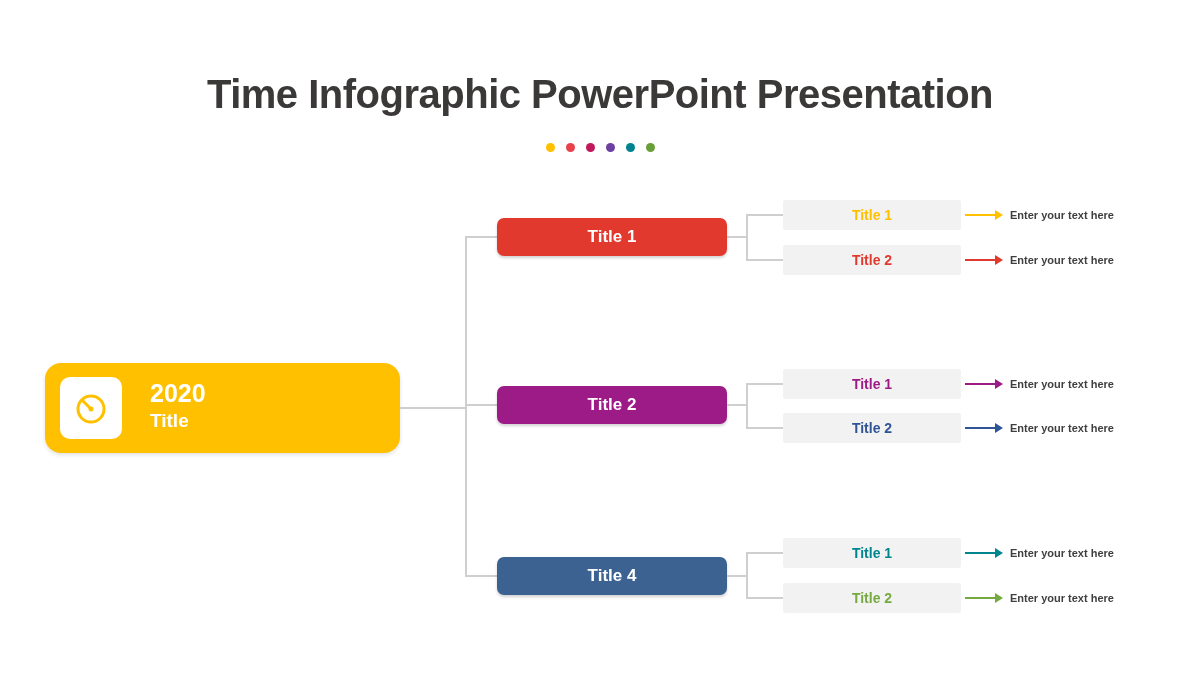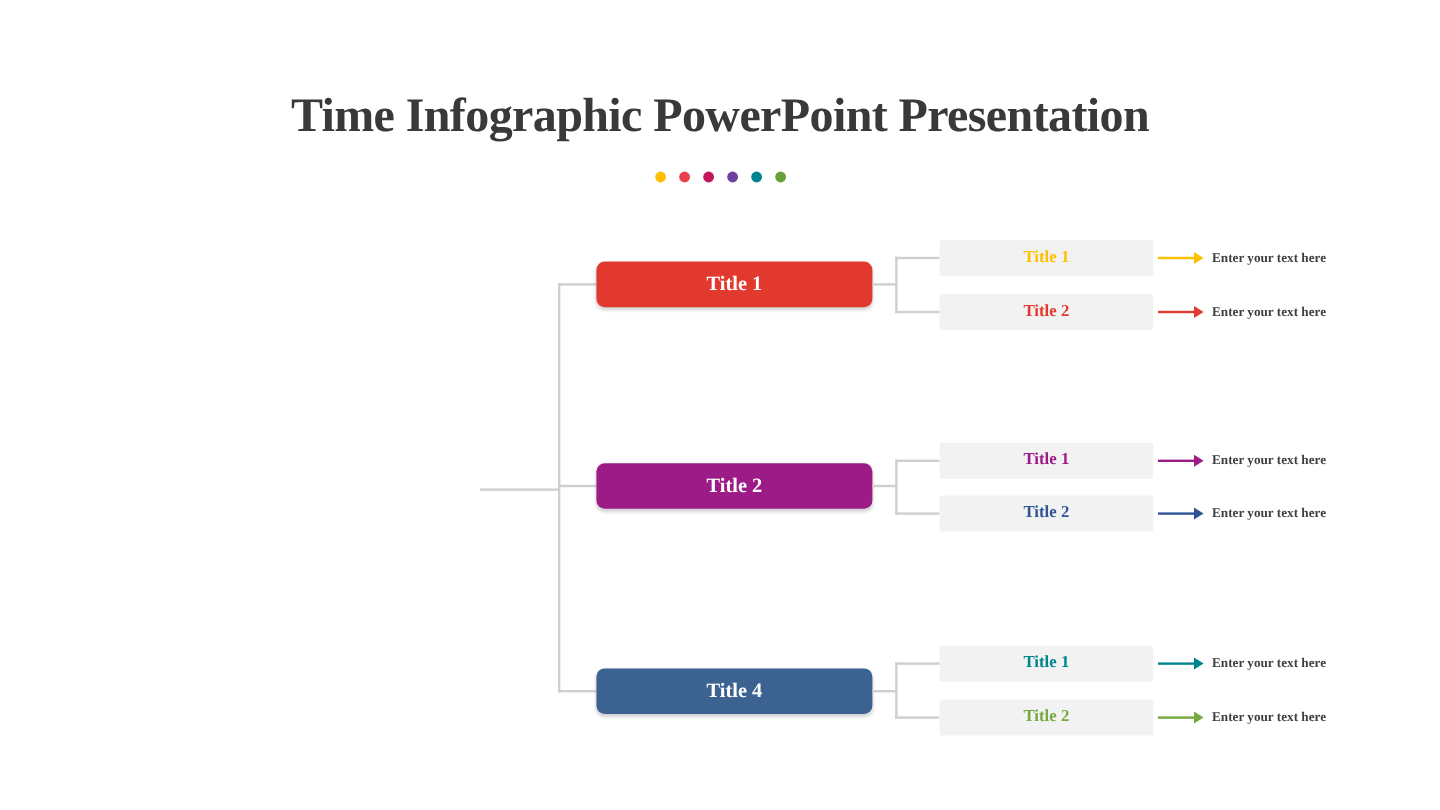--- a/index.html
+++ b/index.html
@@ -2,21 +2,21 @@
 <html><head>
 <meta charset="utf-8">
 <style>
   html, body { margin: 0; padding: 0; background: #ffffff; }
   .canvas {
     position: relative;
     width: 1200px;
     height: 675px;
     background: #ffffff;
     overflow: hidden;
-    font-family: Liberation Serif, serif;
+    font-family: Liberation Sans, sans-serif;
   }
   .page-title {
     position: absolute;
     top: 72px; left: 0;
     width: 100%;
     margin: 0;
     text-align: center;
     font-size: 40px;
     font-weight: bold;
     letter-spacing: -0.5px;
@@ -114,20 +114,33 @@
 
   <div class="dots">
     <span class="dot" style="background-color: rgb(255, 192, 0);"></span>
     <span class="dot" style="background-color: rgb(232, 65, 75);"></span>
     <span class="dot" style="background-color: rgb(194, 24, 91);"></span>
     <span class="dot" style="background-color: rgb(108, 63, 160);"></span>
     <span class="dot" style="background-color: rgb(0, 131, 143);"></span>
     <span class="dot" style="background-color: rgb(104, 159, 56);"></span>
   </div>
 
+  <div class="root-box" style="background-color: rgb(255, 192, 0);">
+    <div class="icon-tile">
+      <svg width="38" height="38" viewBox="0 0 38 38">
+        <circle cx="19" cy="20" r="13" fill="none" stroke="#FFC000" stroke-width="3" style="stroke: rgb(255, 192, 0);"></circle>
+        <line x1="19" y1="20" x2="11" y2="12" stroke="#FFC000" stroke-width="3" stroke-linecap="round" style="stroke: rgb(255, 192, 0);"></line>
+        <circle cx="19" cy="20" r="2.5" fill="#FFC000" style="fill: rgb(255, 192, 0);"></circle>
+      </svg>
+    </div>
+    <div class="root-text">
+      <div class="root-year">2020</div>
+      <div class="root-label">Title</div>
+    </div>
+  </div>
 
   <div class="line" style="left:400px; top:407px; width:66px; height:2px;"></div>
   <div class="line" style="left:465px; top:236px; width:2px; height:341px;"></div>
   <div class="line" style="left:465px; top:236px; width:32px; height:2px;"></div>
   <div class="line" style="left:465px; top:404px; width:32px; height:2px;"></div>
   <div class="line" style="left:465px; top:575px; width:32px; height:2px;"></div>
 
   <div class="branch" style="top: 218px; background-color: rgb(226, 57, 46);">
     <span>Title 1</span>
   </div>

